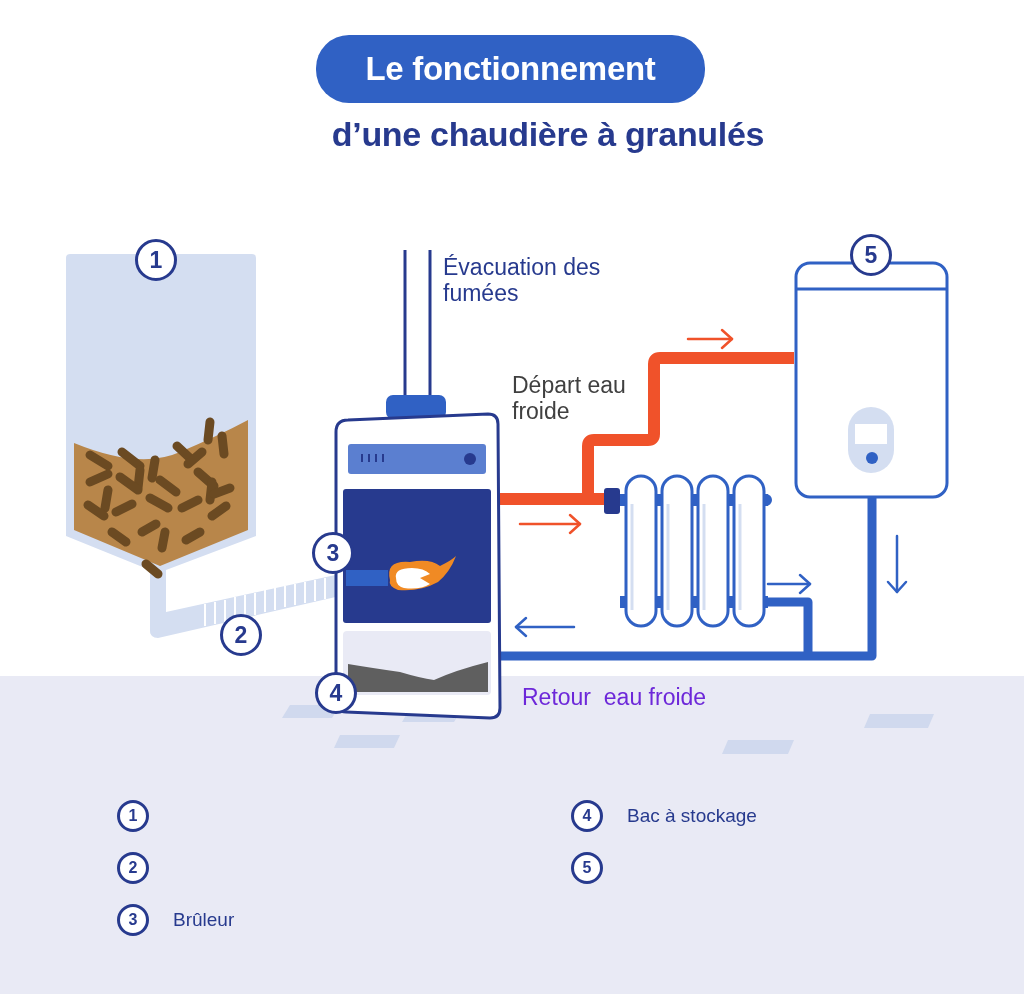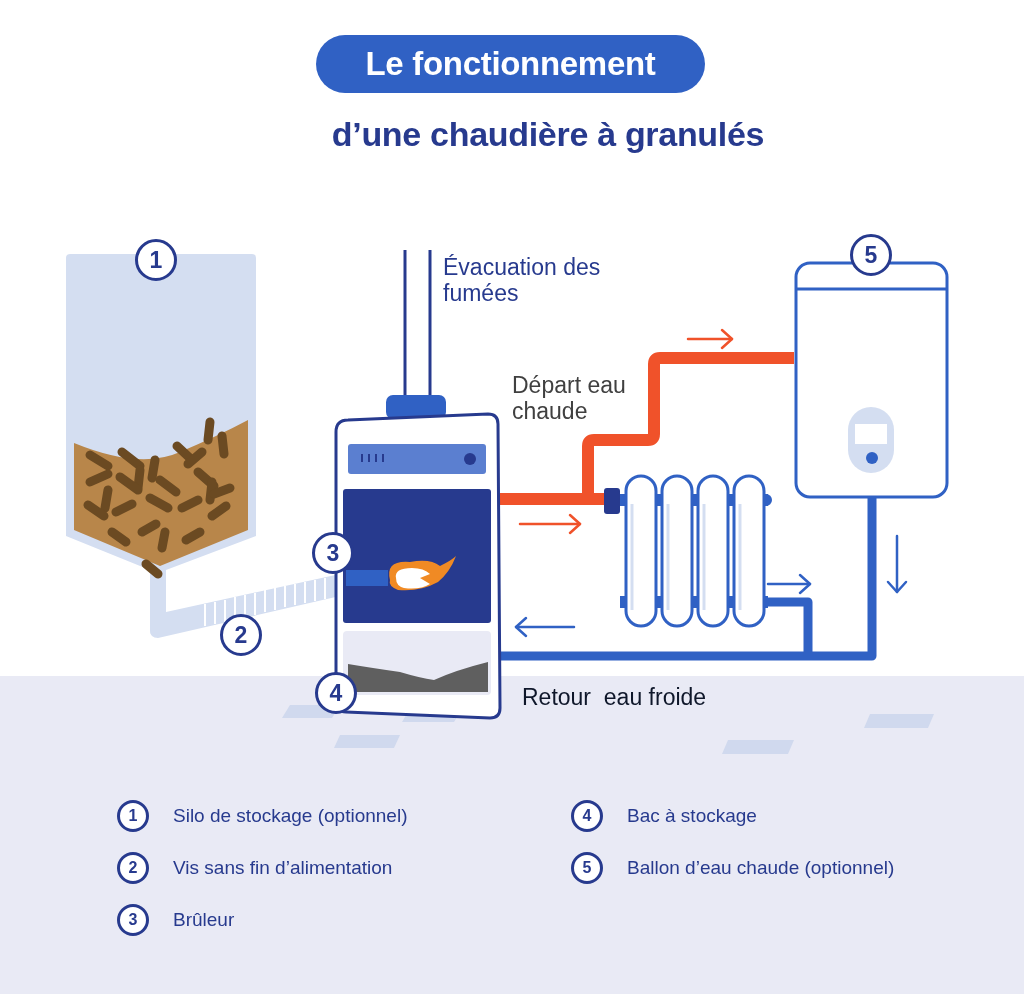--- a/index.html
+++ b/index.html
@@ -6,38 +6,38 @@
     body {
       width: 1024px; height: 994px; position: relative; overflow: hidden;
       background: #ffffff;
       font-family: "Liberation Sans", "DejaVu Sans", sans-serif;
     }
     .floor {
       position: absolute; left: 0; top: 676px; width: 1024px; height: 318px;
       background: #e9eaf5;
     }
     .title-pill {
-      position: absolute; left: 316px; top: 35px; width: 389px; height: 58px;
+      position: absolute; left: 316px; top: 35px; width: 389px; height: 68px;
       border-radius: 33px; background: #3061c4;
       display: flex; align-items: center; justify-content: center;
     }
     .title-pill span {
       color: #ffffff; font-weight: bold; font-size: 33px; letter-spacing: -0.3px;
     }
     .subtitle {
       position: absolute; left: 0; top: 115px; width: 1024px; text-align: center;
       color: #273a8e; font-weight: bold; font-size: 34px; letter-spacing: -0.3px; padding-left: 36px;
     }
     svg.diagram { position: absolute; left: 0; top: 0; }
     .label {
       position: absolute; font-size: 23px; line-height: 26px;
     }
     .label.smoke { left: 443px; top: 254px; color: #273a8e; }
     .label.hot { left: 512px; top: 372px; color: #404040; }
-    .label.cold { left: 522px; top: 684px; color: #0f172a; }
+    .label.cold { left: 522px; top: 684px; color: #6d28d9; }
     .legend {
       position: absolute; top: 800px; display: flex; flex-direction: column; gap: 20px;
     }
     .legend.left { left: 117px; }
     .legend.right { left: 571px; }
     .legend-item { display: flex; align-items: center; height: 32px; }
     .num-badge {
       width: 26px; height: 26px; border: 3px solid #273a8e; border-radius: 50%;
       background: #ffffff; color: #273a8e; font-weight: bold; font-size: 16px;
       display: flex; align-items: center; justify-content: center; flex: none;
@@ -210,40 +210,37 @@
 <div class="badge-on-diagram" style="left:312px;top:532px;">3</div>
 <div class="badge-on-diagram" style="left:315px;top:672px;">4</div>
 <div class="badge-on-diagram" style="left:850px;top:234px;">5</div>
 
 <div class="label smoke">
   <div>Évacuation des</div>
   <div>fumées</div>
 </div>
 <div class="label hot">
   <div>Départ eau</div>
-  <div>chaude</div>
+  <div>froide</div>
 </div>
 <div class="label cold" style="white-space:pre;">Retour  eau froide</div>
 
 <div class="legend left">
   <div class="legend-item">
     <div class="num-badge">1</div>
-    <div class="legend-text">Silo de stockage (optionnel)</div>
   </div>
   <div class="legend-item">
     <div class="num-badge">2</div>
-    <div class="legend-text">Vis sans fin d’alimentation</div>
   </div>
   <div class="legend-item">
     <div class="num-badge">3</div>
     <div class="legend-text">Brûleur</div>
   </div>
 </div>
 <div class="legend right">
   <div class="legend-item">
     <div class="num-badge">4</div>
     <div class="legend-text">Bac à stockage</div>
   </div>
   <div class="legend-item">
     <div class="num-badge">5</div>
-    <div class="legend-text">Ballon d’eau chaude (optionnel)</div>
   </div>
 </div>
 
 </body></html>

